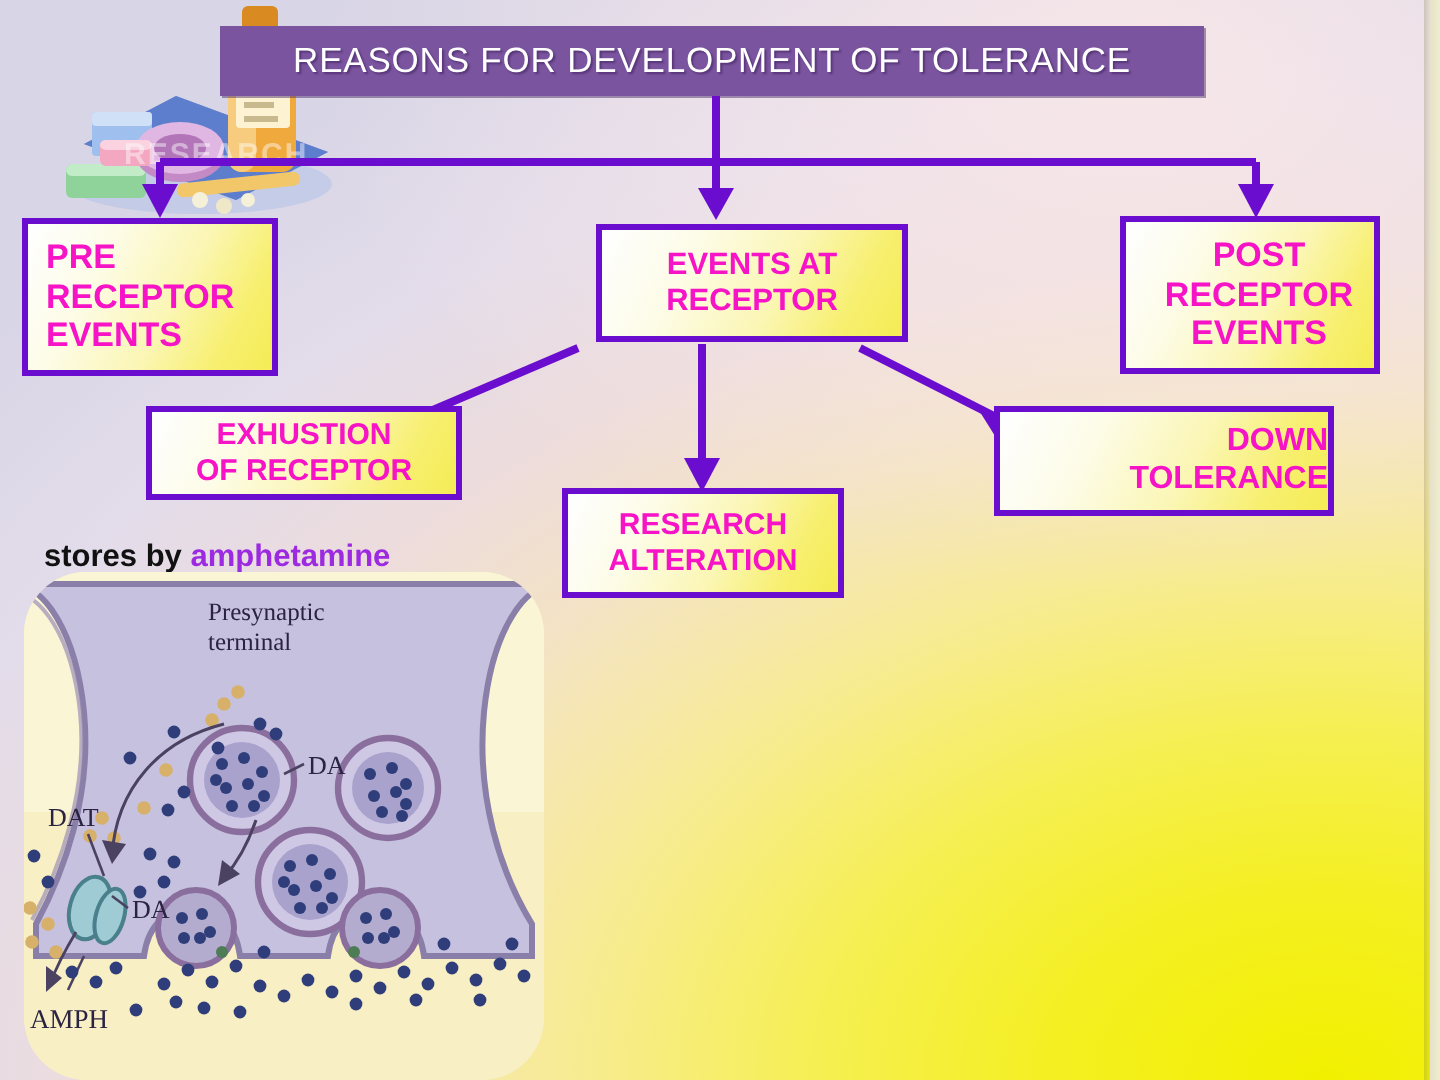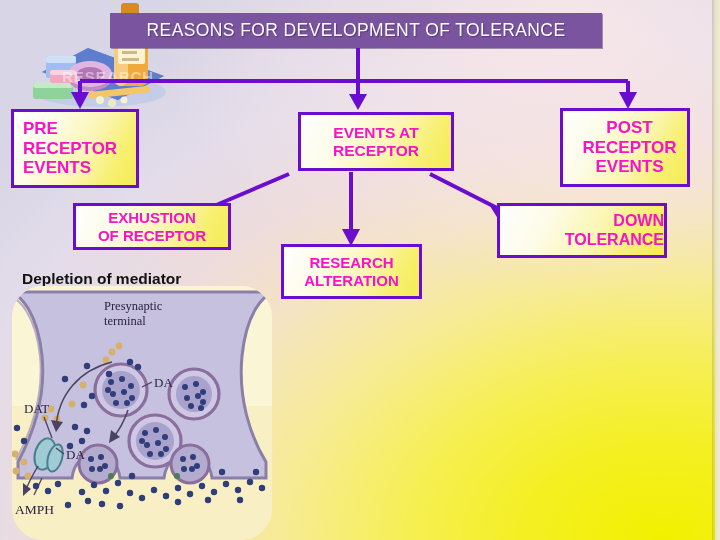--- a/index.html
+++ b/index.html
@@ -169,21 +169,20 @@
     <span class="ln">RESEARCH</span>
     <span class="ln">ALTERATION</span>
   </div>
 
   <div class="box" id="box-down">
     <span class="ln">DOWN</span>
     <span class="ln">TOLERANCE</span>
   </div>
 
   <div class="caption">
-    <div>Depletion of mediator</div>
     <div><span>stores  by </span><span class="drug">amphetamine</span></div>
   </div>
 
   <div class="neuron">
     <svg width="260" height="254" viewBox="0 0 260 254">
       <defs>
         <clipPath id="fclip">
             <rect x="0" y="0" width="260" height="254"></rect>
           </clipPath>
       </defs>

